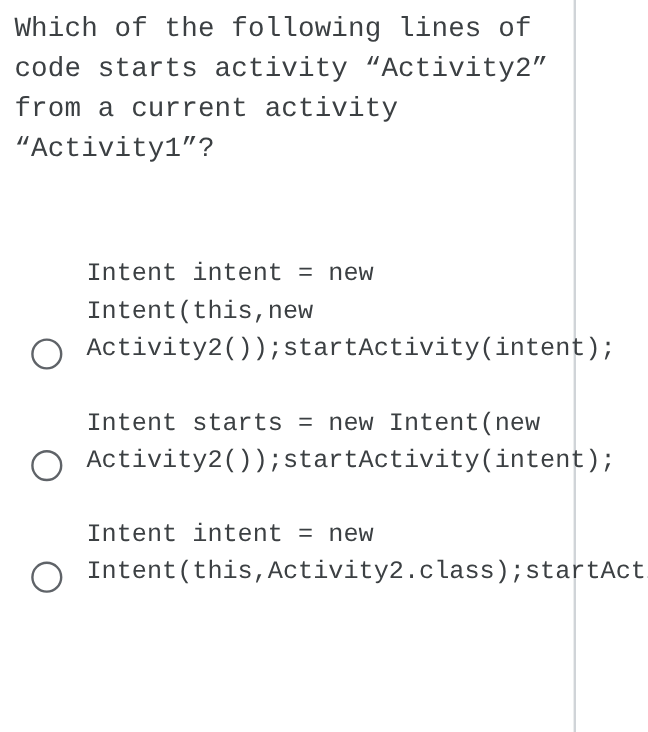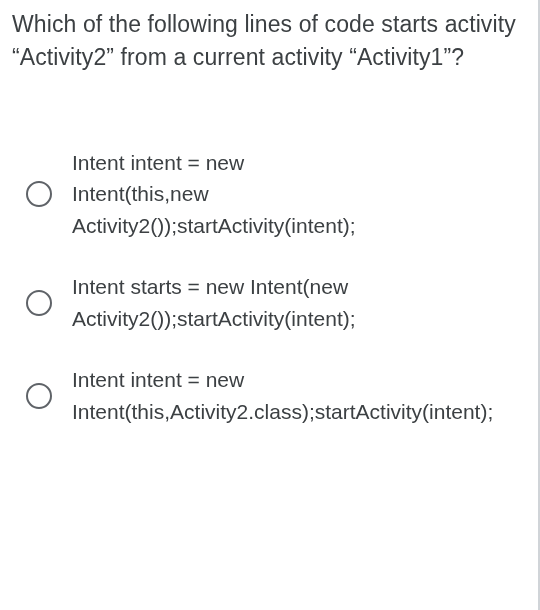--- a/index.html
+++ b/index.html
@@ -7,37 +7,38 @@
     padding: 0;
     width: 540px;
     height: 610px;
     font-family: Arial, Helvetica, sans-serif;
     color: #3c4043;
     background: #ffffff;
     overflow: hidden;
   }
   .page {
     box-sizing: border-box;
-    width: 540px;
+    width: 480px;
     height: 610px;
     border-right: 2px solid #d0d4d8;
     padding: 8px 10px 0 12px;
+    font-family: Liberation Mono, monospace;
   }
   .question {
     font-size: 23px;
     line-height: 1.45;
     letter-spacing: 0.1px;
     margin-bottom: 72px;
   }
   .options {
     padding-left: 14px;
   }
   .option {
     display: flex;
-    align-items: center;
+    align-items: flex-end;
     margin-bottom: 30px;
   }
   .radio {
     flex: 0 0 auto;
     width: 22px;
     height: 22px;
     border: 2px solid #5f6368;
     border-radius: 50%;
     background: #fff;
     margin-right: 20px;

